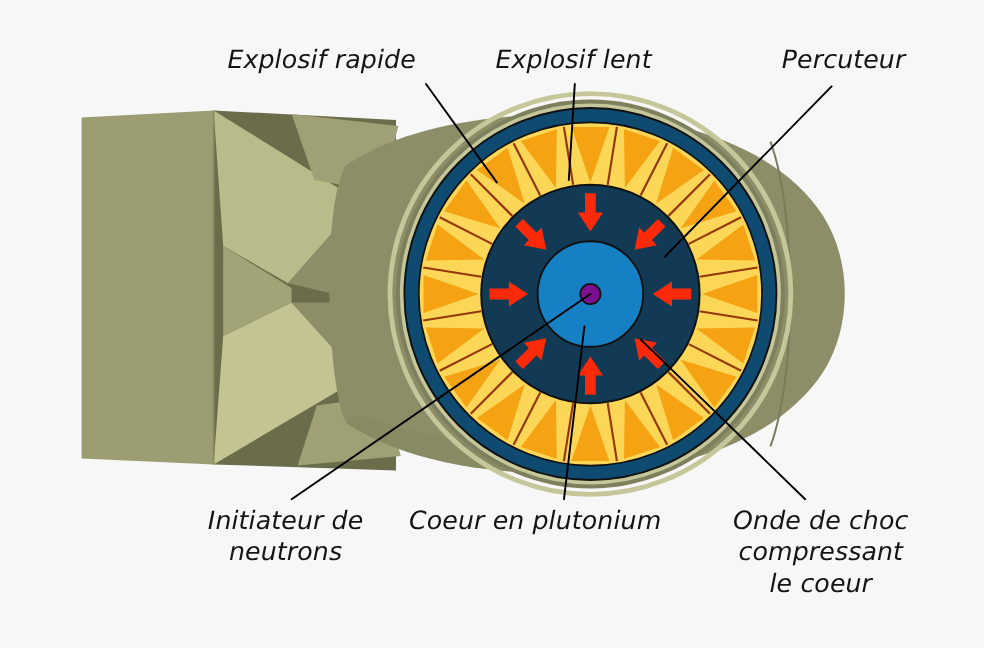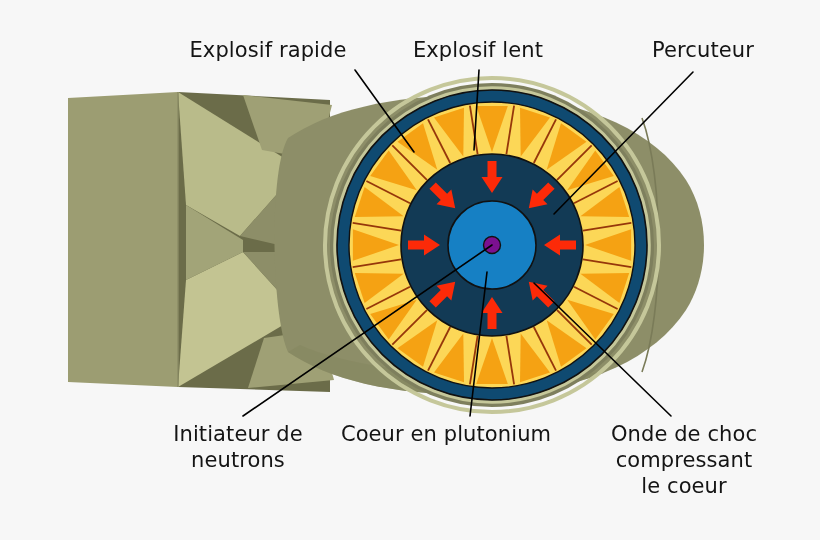--- a/index.html
+++ b/index.html
@@ -12,20 +12,21 @@
     width: 820px;
     height: 540px;
     font-family: "DejaVu Sans", "Liberation Sans", sans-serif;
     overflow: hidden;
   }
   #diagram-root {
     position: relative;
     width: 744px;
     height: 540px;
     background: #0ea5e9;
+    font-style: italic;
   }
   svg#scene {
     display: block;
     width: 820px;
     height: 540px;
   }
   .label-text {
     font-family: "DejaVu Sans", "Liberation Sans", sans-serif;
     font-size: 21px;
     fill: #141414;

